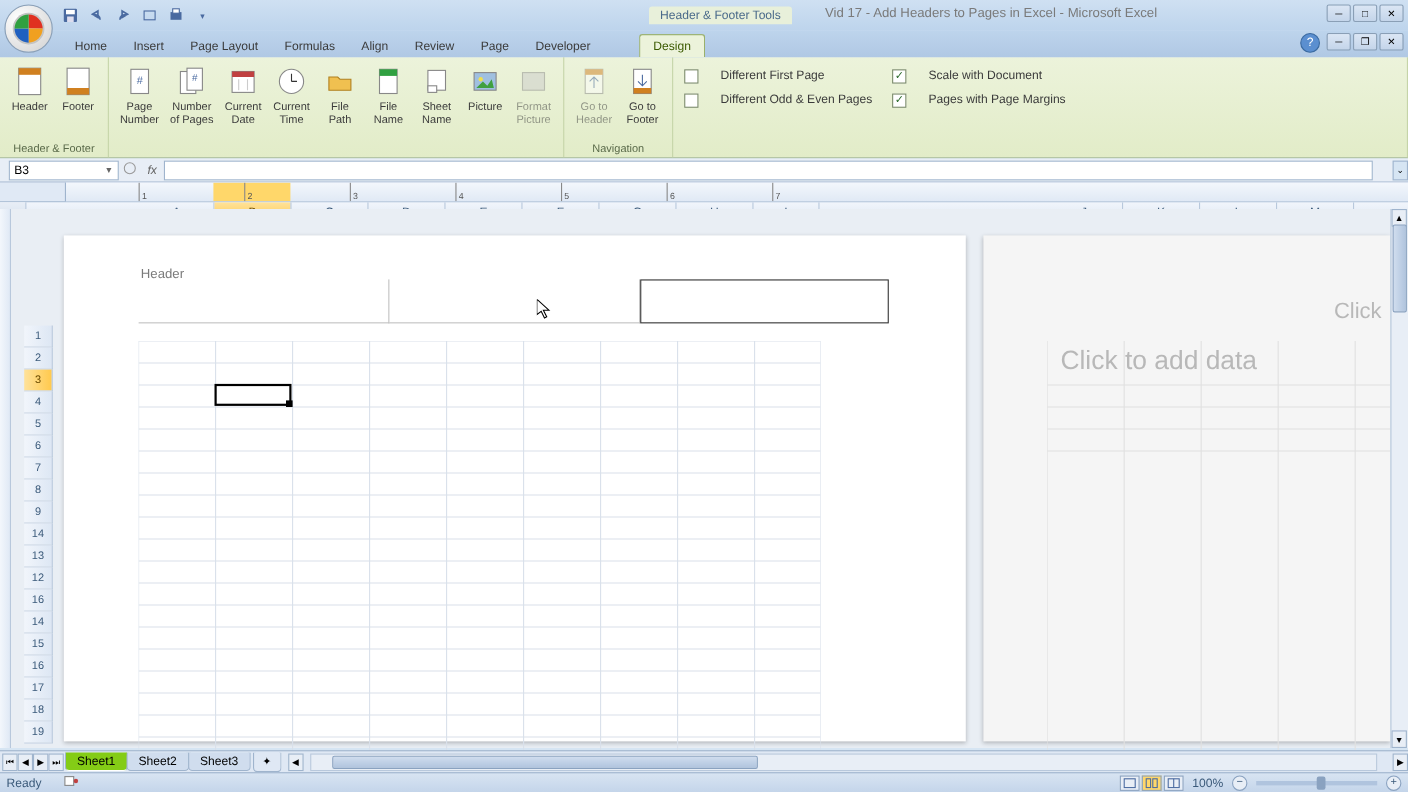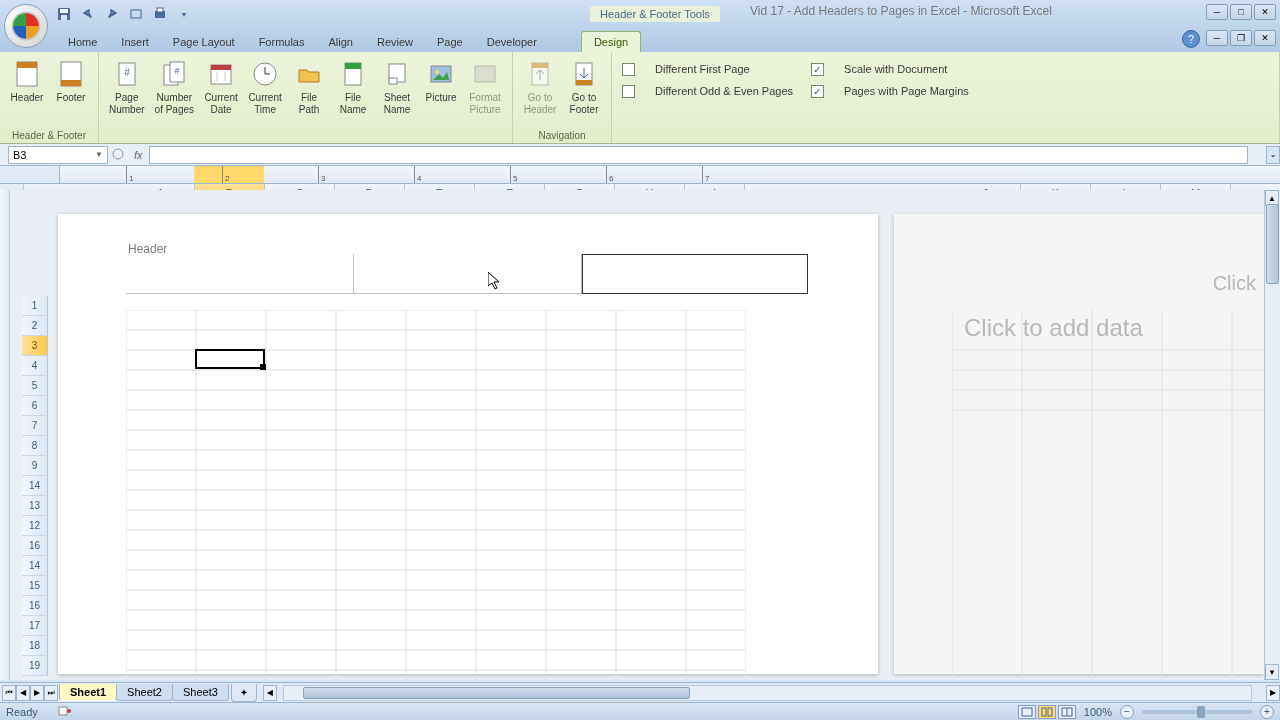--- a/index.html
+++ b/index.html
@@ -70,21 +70,21 @@
 .header-zone-border { position: absolute; border-right: 1px solid #c0c0c0; border-bottom: 1px solid #c0c0c0; }
 .cursor-img { position: absolute; pointer-events: none; }
 
 .click-add { position: absolute; font-size: 24px; color: #b8b8b8; }
 
 
 .sheet-tab-row { position: absolute; left: 0; right: 0; bottom: 18px; height: 20px; background: #dfe8f4; border-top: 1px solid #9fb4cd; display: flex; align-items: center; }
 .tab-nav-btns { display: flex; padding: 0 2px; }
 .tab-nav-btn { width: 14px; height: 16px; border: 1px solid #9fb4cd; background: #e8eef6; font-size: 8px; display: flex; align-items: center; justify-content: center; cursor: pointer; }
 .sheet-tab { padding: 2px 10px; font-size: 11px; border: 1px solid #9fb4cd; border-top: none; background: #d0ddee; cursor: pointer; margin-left: -1px; border-radius: 0 0 4px 4px; }
-.sheet-tab.active { background: #fef9c3; font-weight: bold; border-bottom-color: #fff; }
+.sheet-tab.active { background: #84cc16; font-weight: normal; border-bottom-color: #fff; }
 .new-sheet-btn { width: 26px; margin-left: 2px; background: #dfe8f4; border: 1px solid #9fb4cd; border-top:none; border-radius: 0 0 4px 4px; height: 18px; font-size: 10px; display:flex; align-items:center; justify-content:center; cursor: pointer; }
 .h-scroll { flex: 1; margin: 0 14px 0 6px; height: 16px; background: #e8eef6; border: 1px solid #b8c8dc; position: relative; }
 .h-thumb { position: absolute; left: 2%; width: 40%; top: 1px; bottom: 1px; background: linear-gradient(#d0ddee,#b0c4de); border: 1px solid #8aa2c0; border-radius: 2px; }
 .scroll-arrow { width: 14px; height: 16px; border: 1px solid #9fb4cd; background: #e8eef6; font-size: 8px; display:flex;align-items:center;justify-content:center;cursor:pointer;}
 
 
 .status-bar { position: absolute; left: 0; right: 0; bottom: 0; height: 18px; background: linear-gradient(#d8e4f2,#c4d5ea); border-top: 1px solid #9fb4cd; display: flex; align-items: center; font-size: 11px; color: #3b5a7a; padding: 0 6px; }
 .status-right { margin-left: auto; display: flex; align-items: center; gap: 2px; }
 .view-btn { width: 18px; height: 14px; border: 1px solid #8aa2c0; background: #e8eef6; cursor: pointer; display:flex; align-items:center; justify-content:center;}
 .zoom-slider { width: 110px; height: 4px; background: #b0c4de; position: relative; margin: 0 6px; }

